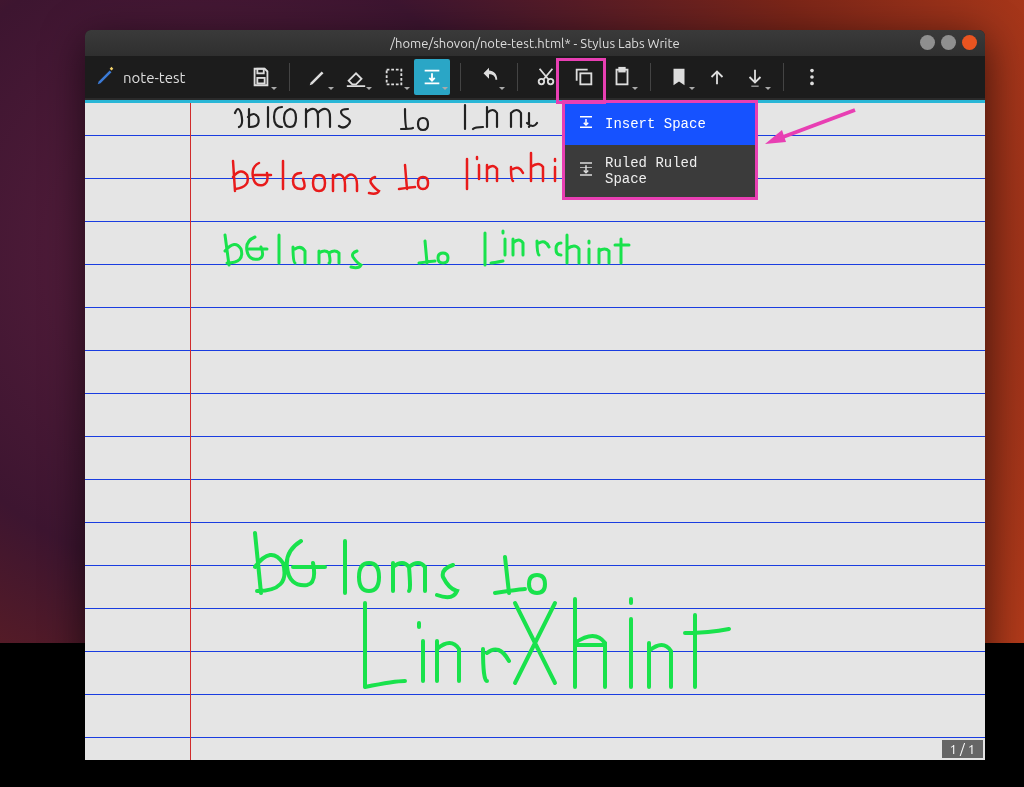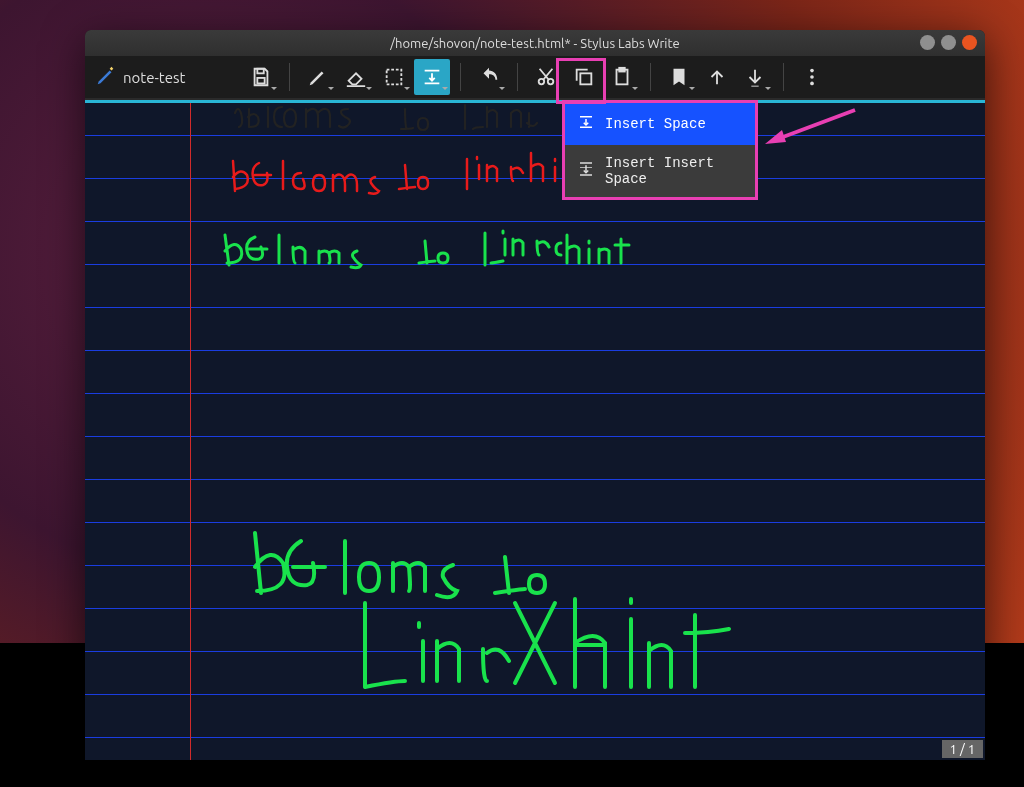--- a/index.html
+++ b/index.html
@@ -106,21 +106,21 @@
     color: #ddd;
     font-size: 15px;
     padding: 0 8px 0 4px;
     margin-right: 48px;
   }
   .doc-tab .pen-icon svg { width: 22px; height: 22px; }
 
   .canvas {
     position: relative;
     flex: 1;
-    background: #0f172a;
+    background: #e5e5e5;
     border-top: 3px solid #29b6d6;
     overflow: hidden;
   }
   .ruled-lines {
     position: absolute;
     inset: 0;
     background-image: repeating-linear-gradient(to bottom, transparent 0 42px, #1a3de0 42px 43px);
     background-position: 0 -10px;
   }
   .margin-line {
@@ -361,21 +361,21 @@
     </div>
     <div class="menu-item">
       <span>
         <svg viewBox="0 0 24 24" fill="none" stroke="#ddd" stroke-width="2">
             <path d="M4 4h16M4 20h16"></path>
             <path d="M12 7v10"></path>
             <path d="M9 14l3 3 3-3"></path>
             <path d="M4 10h16" stroke-width="1"></path>
           </svg>
       </span>
-      <span>Insert Insert Space</span>
+      <span>Ruled Ruled Space</span>
     </div>
   </div>
 
   <svg class="arrow-annot" viewBox="0 0 100 50">
     <line x1="95" y1="10" x2="15" y2="40" stroke="#e83fb3" stroke-width="4"></line>
     <polygon points="5,44 22,30 26,42" fill="#e83fb3"></polygon>
   </svg>
 
 </div>
 

